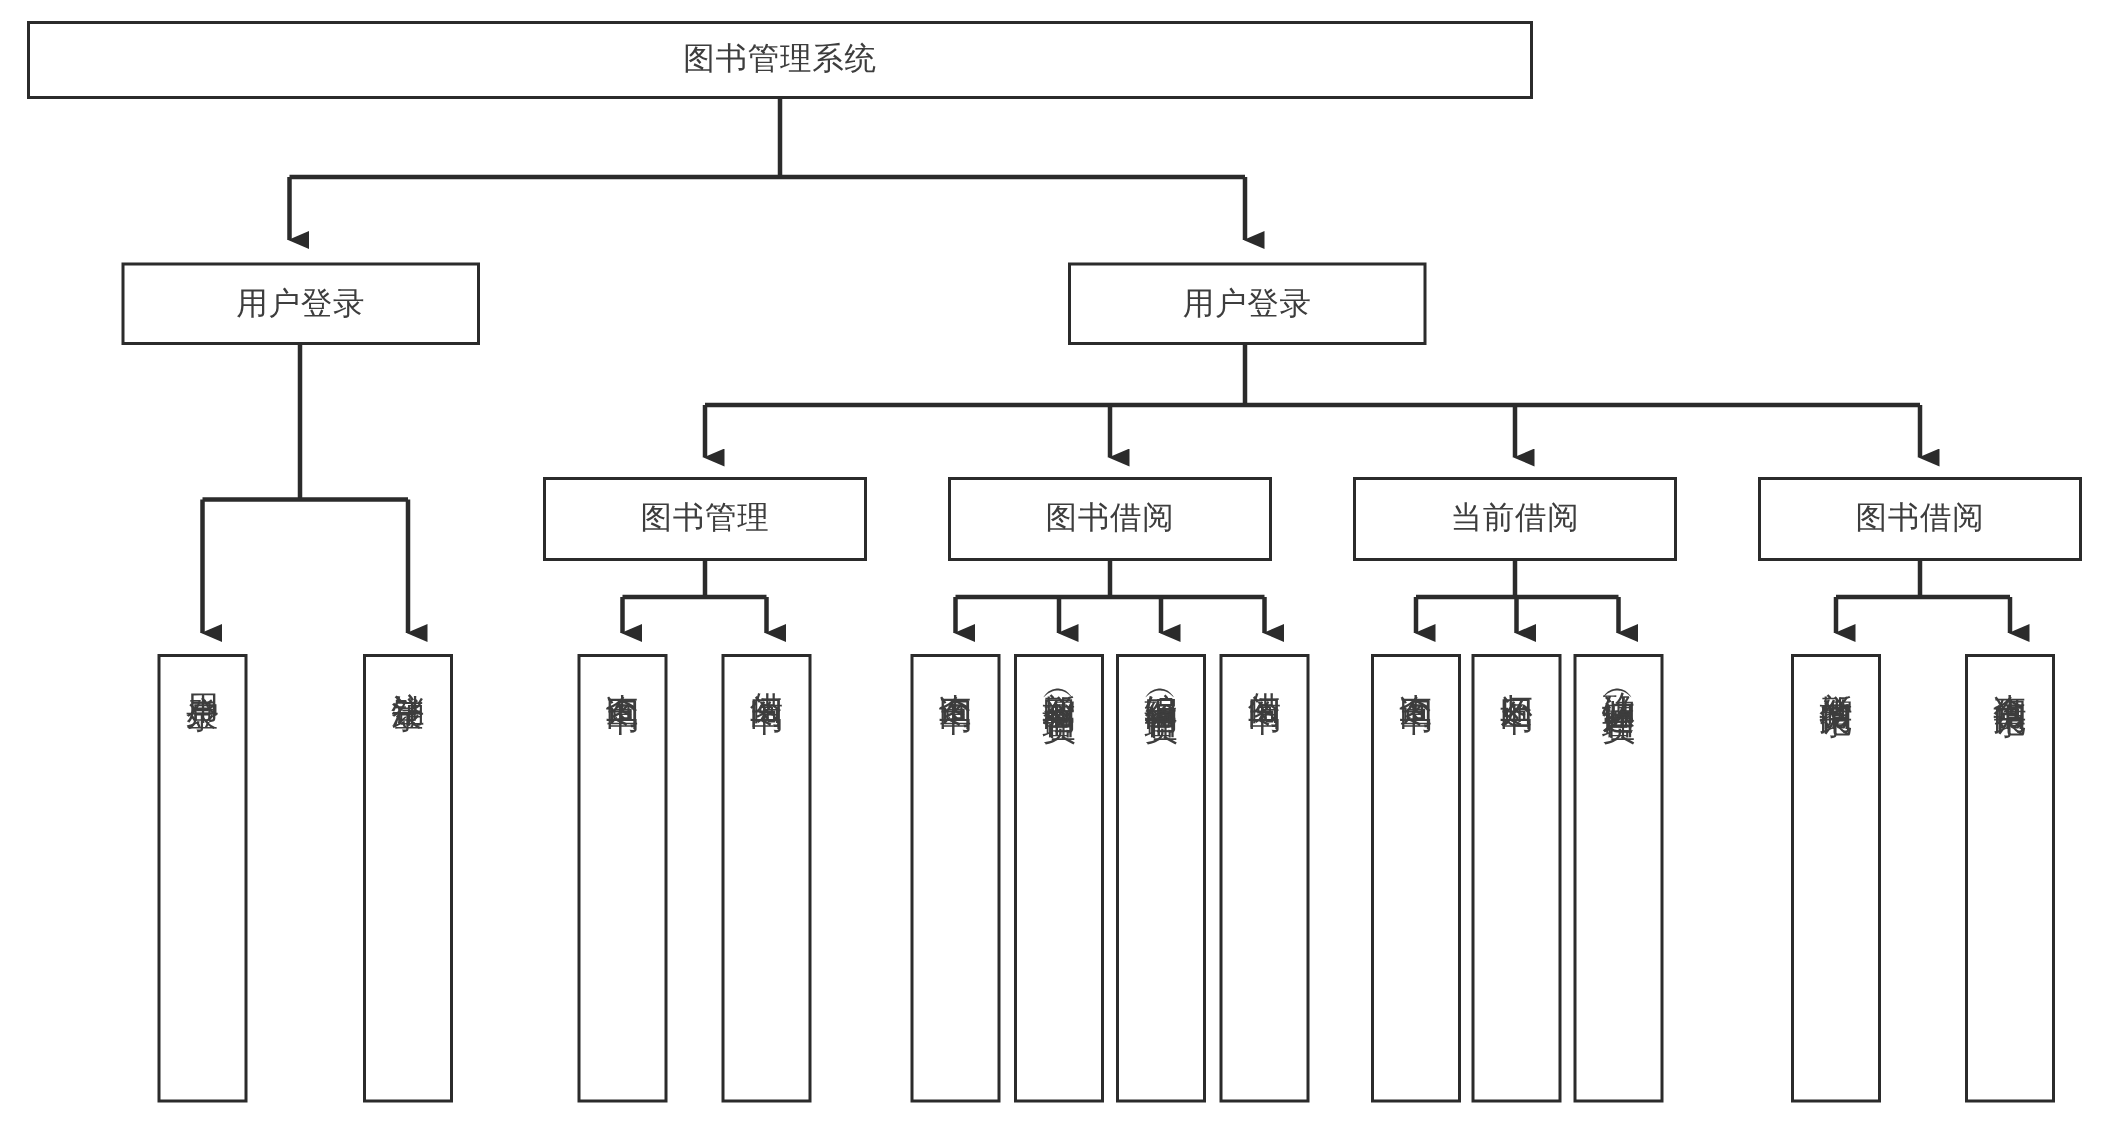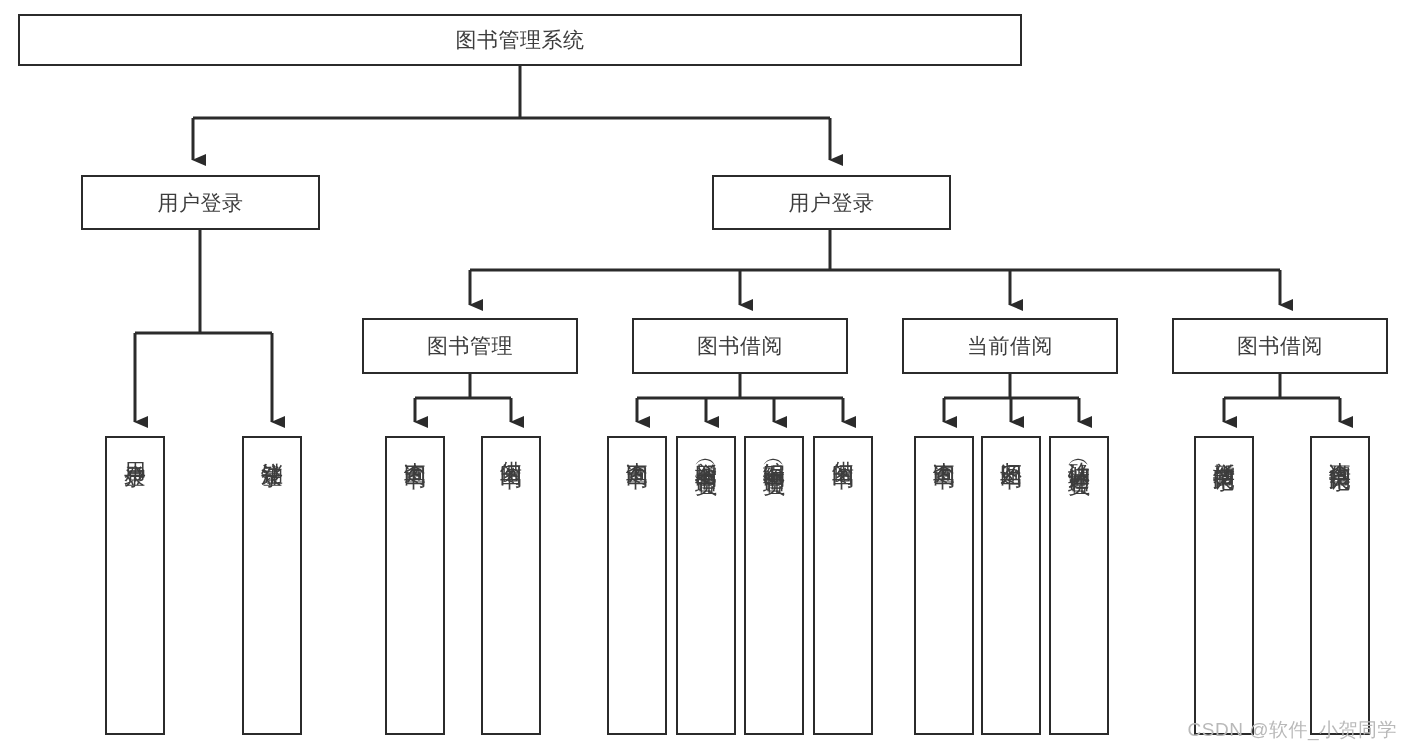--- a/index.html
+++ b/index.html
@@ -181,15 +181,14 @@
     <span class="label">确认归还（管理员）</span>
   </div>
 
   <div class="node vertical" style="left:1194px; top:436px; width:60px; height:299px;">
     <span class="label">新增借阅记录</span>
   </div>
   <div class="node vertical" style="left:1310px; top:436px; width:60px; height:299px;">
     <span class="label">查询借阅记录</span>
   </div>
 
-  <div id="watermark">CSDN @软件_小贺同学</div>
 
 </div>
 
 </body></html>

